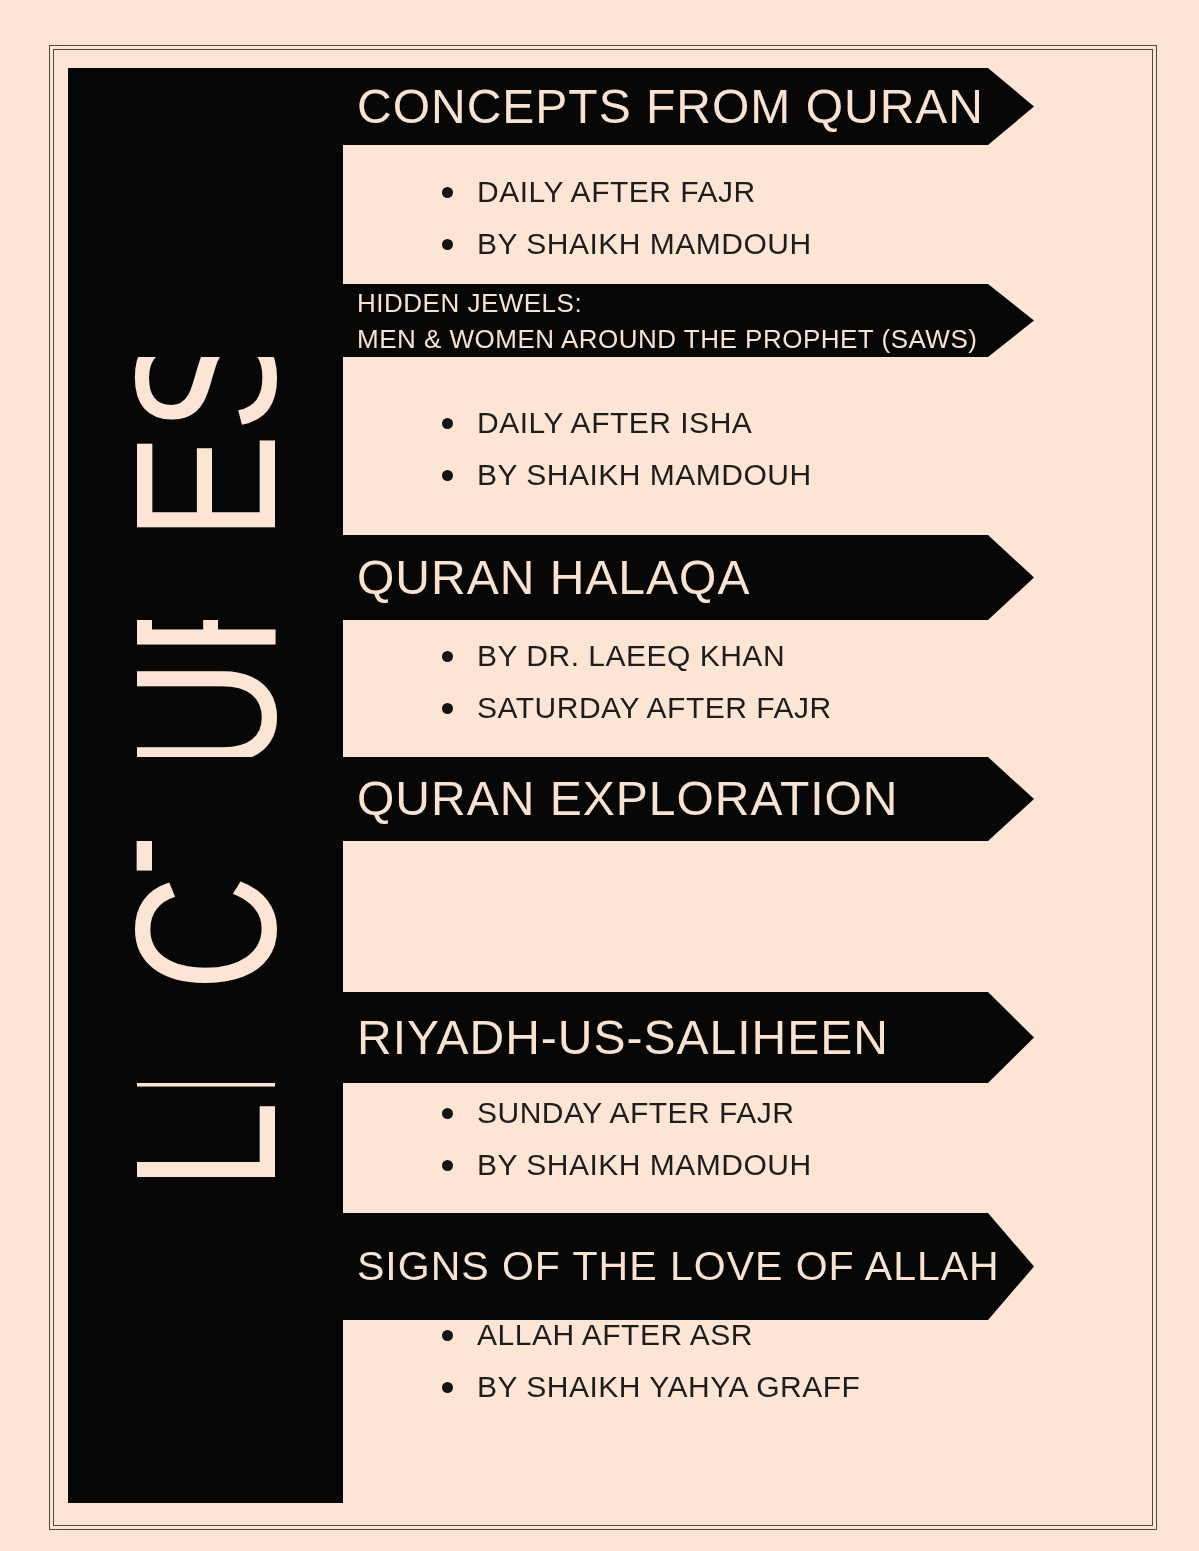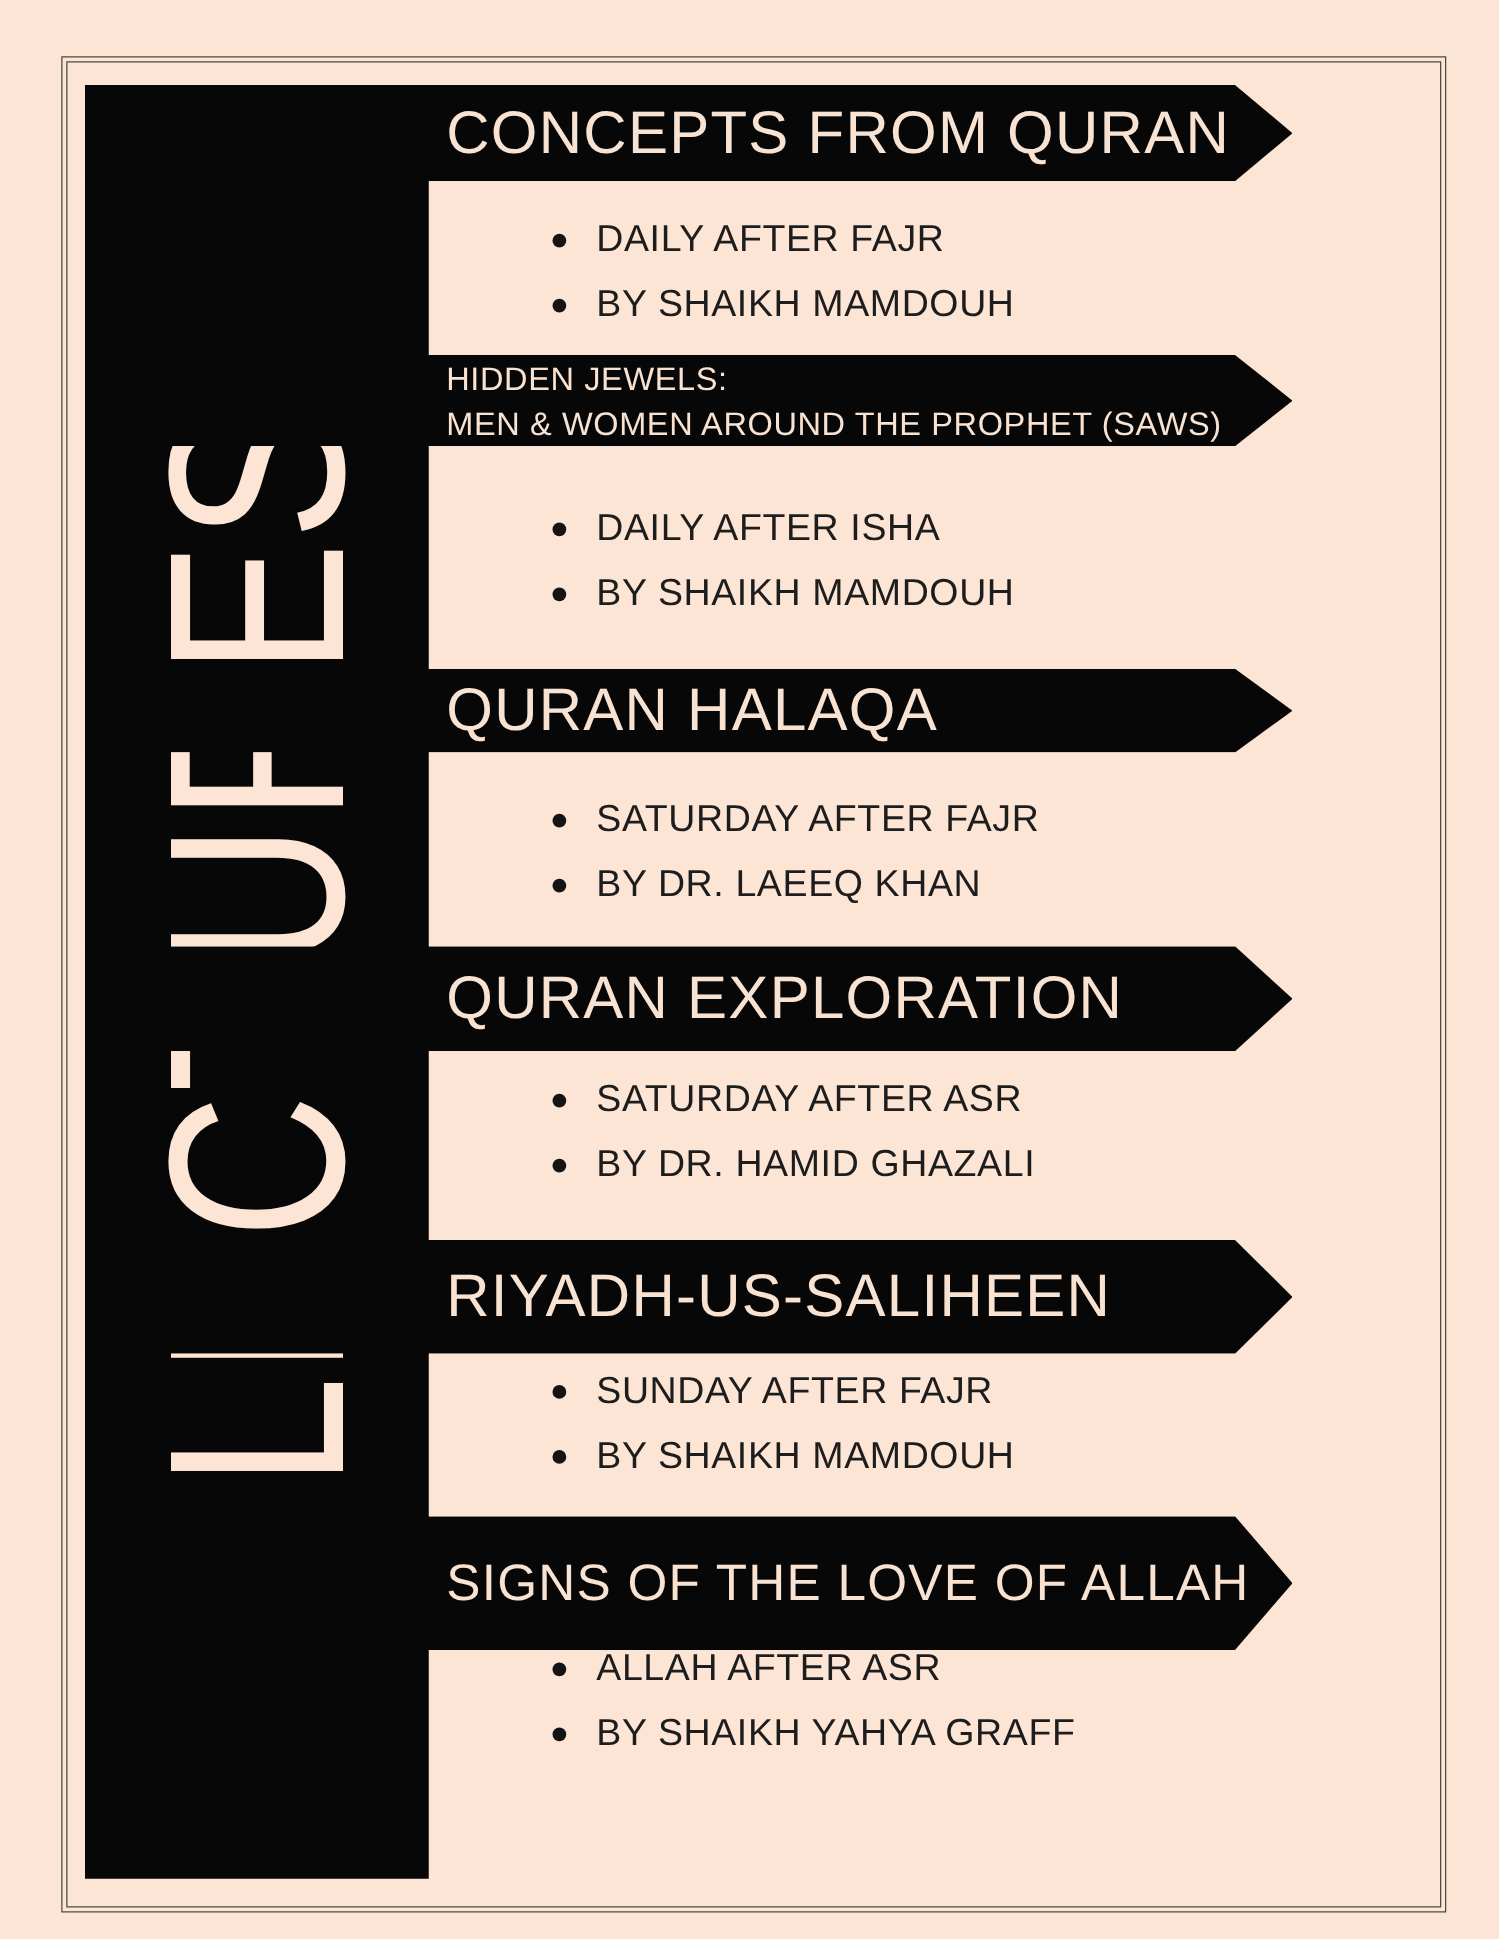--- a/index.html
+++ b/index.html
@@ -21,21 +21,21 @@
   .banner{
     position:absolute;left:68px;width:966px;background:#070707;
     color:#f8e2d1;display:flex;flex-direction:column;justify-content:center;
     padding-left:289px;box-sizing:border-box;
     clip-path:polygon(0 0, 920px 0, 100% 50%, 920px 100%, 0 100%);
   }
   .banner .t{font-size:48px;letter-spacing:1px;white-space:nowrap;line-height:1.12;}
   .b1{top:68px;height:77px;}
   .b2{top:284px;height:73px;}
   .b2 .t{font-size:26px;letter-spacing:0.5px;line-height:36px;}
-  .b3{top:535px;height:67px;}
+  .b3{top:535px;height:85px;}
   .b4{top:757px;height:84px;}
   .b5{top:992px;height:91px;}
   .b6{top:1213px;height:107px;}
   .b6 .t{font-size:41px;}
 
   .bullets{position:absolute;left:442px;}
   .l1{top:166px;} .l2{top:397px;} .l3{top:630px;}
   .l4{top:854px;} .l5{top:1087px;} .l6{top:1309px;}
   .bullet-item{display:flex;align-items:center;height:52px;}
   .dot{width:11px;height:11px;border-radius:50%;background:#141414;margin-right:24px;flex:0 0 auto;}
@@ -79,40 +79,30 @@
       <span class="bt">BY SHAIKH MAMDOUH</span>
     </div>
   </div>
 
   <div class="banner b3">
     <div class="t">QURAN HALAQA</div>
   </div>
   <div class="bullets l3">
     <div class="bullet-item">
       <span class="dot"></span>
-      <span class="bt">SATURDAY AFTER FAJR</span>
+      <span class="bt">BY DR. LAEEQ KHAN</span>
     </div>
     <div class="bullet-item">
       <span class="dot"></span>
-      <span class="bt">BY DR. LAEEQ KHAN</span>
+      <span class="bt">SATURDAY AFTER FAJR</span>
     </div>
   </div>
 
   <div class="banner b4">
     <div class="t">QURAN EXPLORATION</div>
-  </div>
-  <div class="bullets l4">
-    <div class="bullet-item">
-      <span class="dot"></span>
-      <span class="bt">SATURDAY AFTER ASR</span>
-    </div>
-    <div class="bullet-item">
-      <span class="dot"></span>
-      <span class="bt">BY DR. HAMID GHAZALI</span>
-    </div>
   </div>
 
   <div class="banner b5">
     <div class="t">RIYADH-US-SALIHEEN</div>
   </div>
   <div class="bullets l5">
     <div class="bullet-item">
       <span class="dot"></span>
       <span class="bt">SUNDAY AFTER FAJR</span>
     </div>

